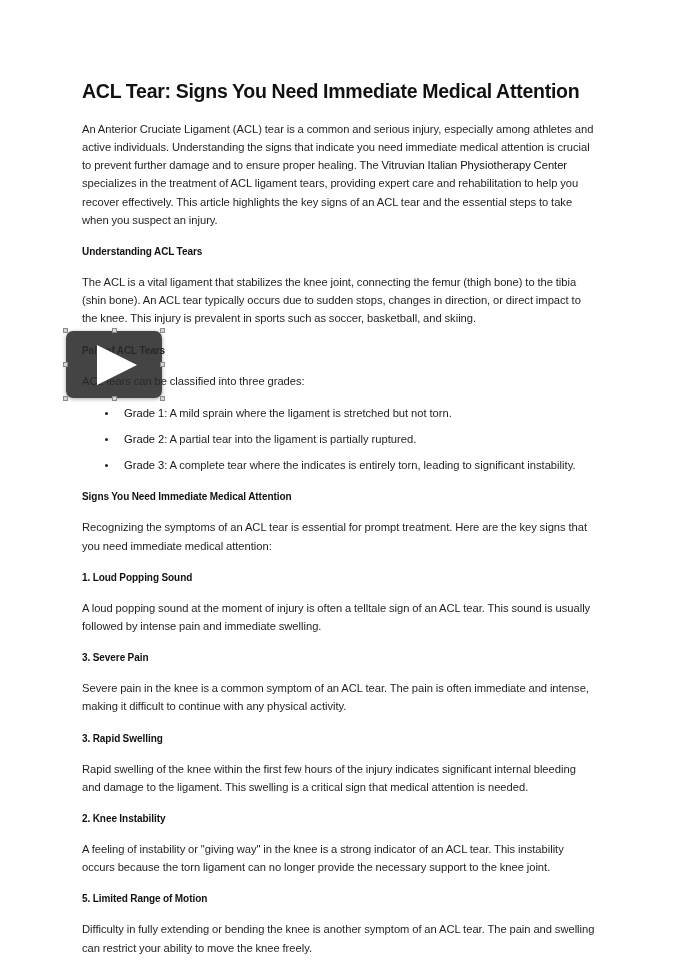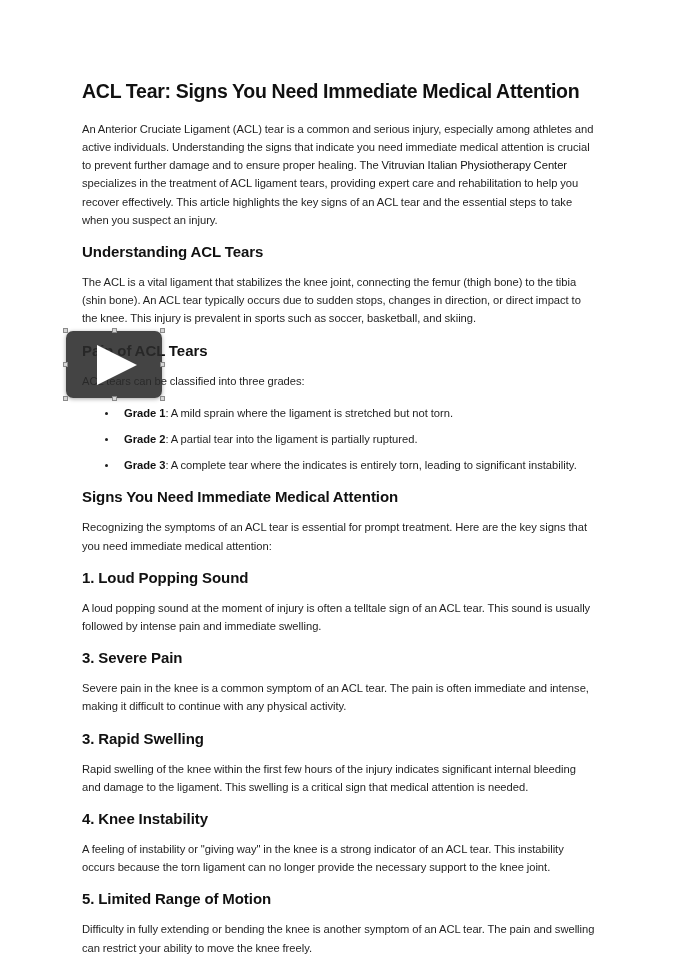--- a/index.html
+++ b/index.html
@@ -45,21 +45,21 @@
     letter-spacing: -0.02px;
   }
 
   .para b,
   .para strong {
     font-weight: normal;
     color: #111111;
   }
 
   .sec-heading {
-    font-size: 15px;
+    font-size: 10px;
     font-weight: bold;
     line-height: 17px;
     margin: 0 0 13px 0;
     color: #111111;
     letter-spacing: -0.05px;
     word-spacing: -0.3px;
   }
 
   .bullet-list {
     list-style: none;
@@ -86,21 +86,21 @@
     position: absolute;
     left: 23px;
     top: 8px;
     width: 3px;
     height: 3px;
     background: #1f1f1f;
     border-radius: 50%;
   }
 
   .bullet-list li .grade-label {
-    font-weight: bold;
+    font-weight: normal;
     color: #111111;
     margin-top: 32px;
   }
 
   
   .play-overlay {
     position: absolute;
     left: 66px;
     top: 331px;
     width: 96px;
@@ -165,21 +165,21 @@
 
   <h3 class="sec-heading">1. Loud Popping Sound</h3>
   <p class="para">A loud popping sound at the moment of injury is often a telltale sign of an ACL tear. This sound is usually followed by intense pain and immediate swelling.</p>
 
   <h3 class="sec-heading">3. Severe Pain</h3>
   <p class="para">Severe pain in the knee is a common symptom of an ACL tear. The pain is often immediate and intense, making it difficult to continue with any physical activity.</p>
 
   <h3 class="sec-heading">3. Rapid Swelling</h3>
   <p class="para">Rapid swelling of the knee within the first few hours of the injury indicates significant internal bleeding and damage to the ligament. This swelling is a critical sign that medical attention is needed.</p>
 
-  <h3 class="sec-heading">4. Knee Instability</h3>
+  <h3 class="sec-heading">2. Knee Instability</h3>
   <p class="para">A feeling of instability or "giving way" in the knee is a strong indicator of an ACL tear. This instability occurs because the torn ligament can no longer provide the necessary support to the knee joint.</p>
 
   <h3 class="sec-heading">5. Limited Range of Motion</h3>
   <p class="para">Difficulty in fully extending or bending the knee is another symptom of an ACL tear. The pain and swelling can restrict your ability to move the knee freely.</p>
 
 </div>
 
 <div class="play-overlay">
   <div class="play-triangle"></div>
   <span class="handle tl"></span>

